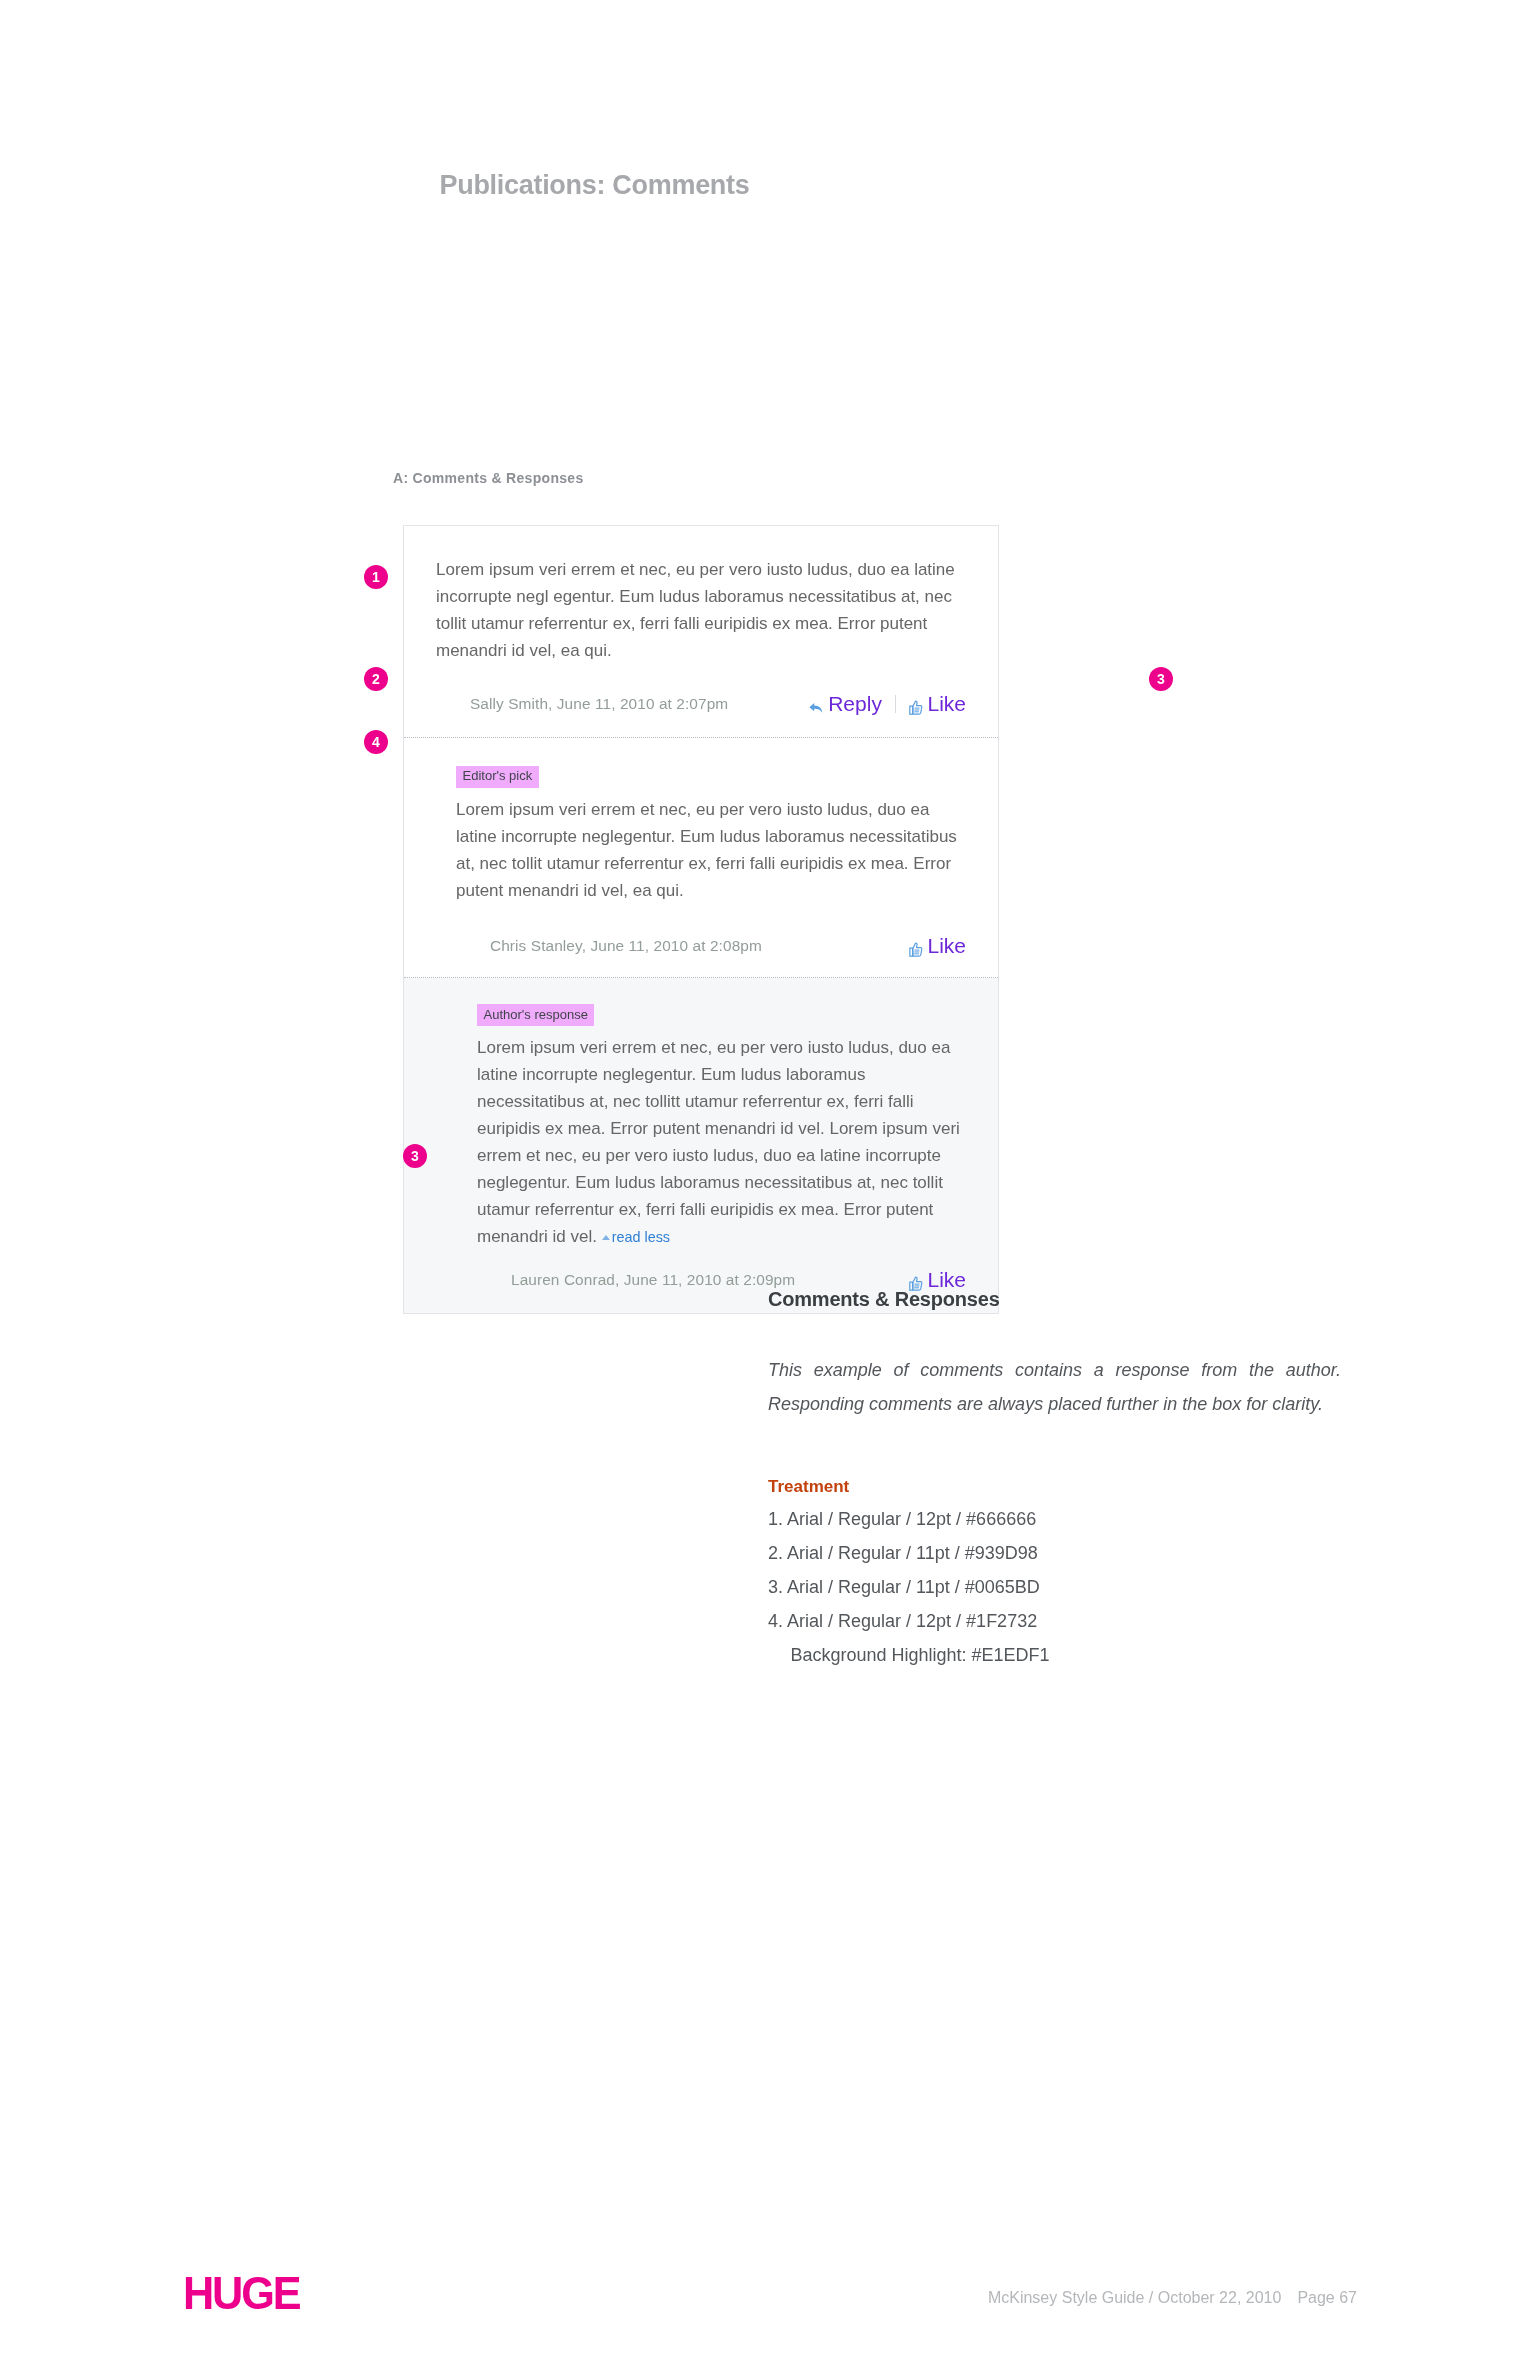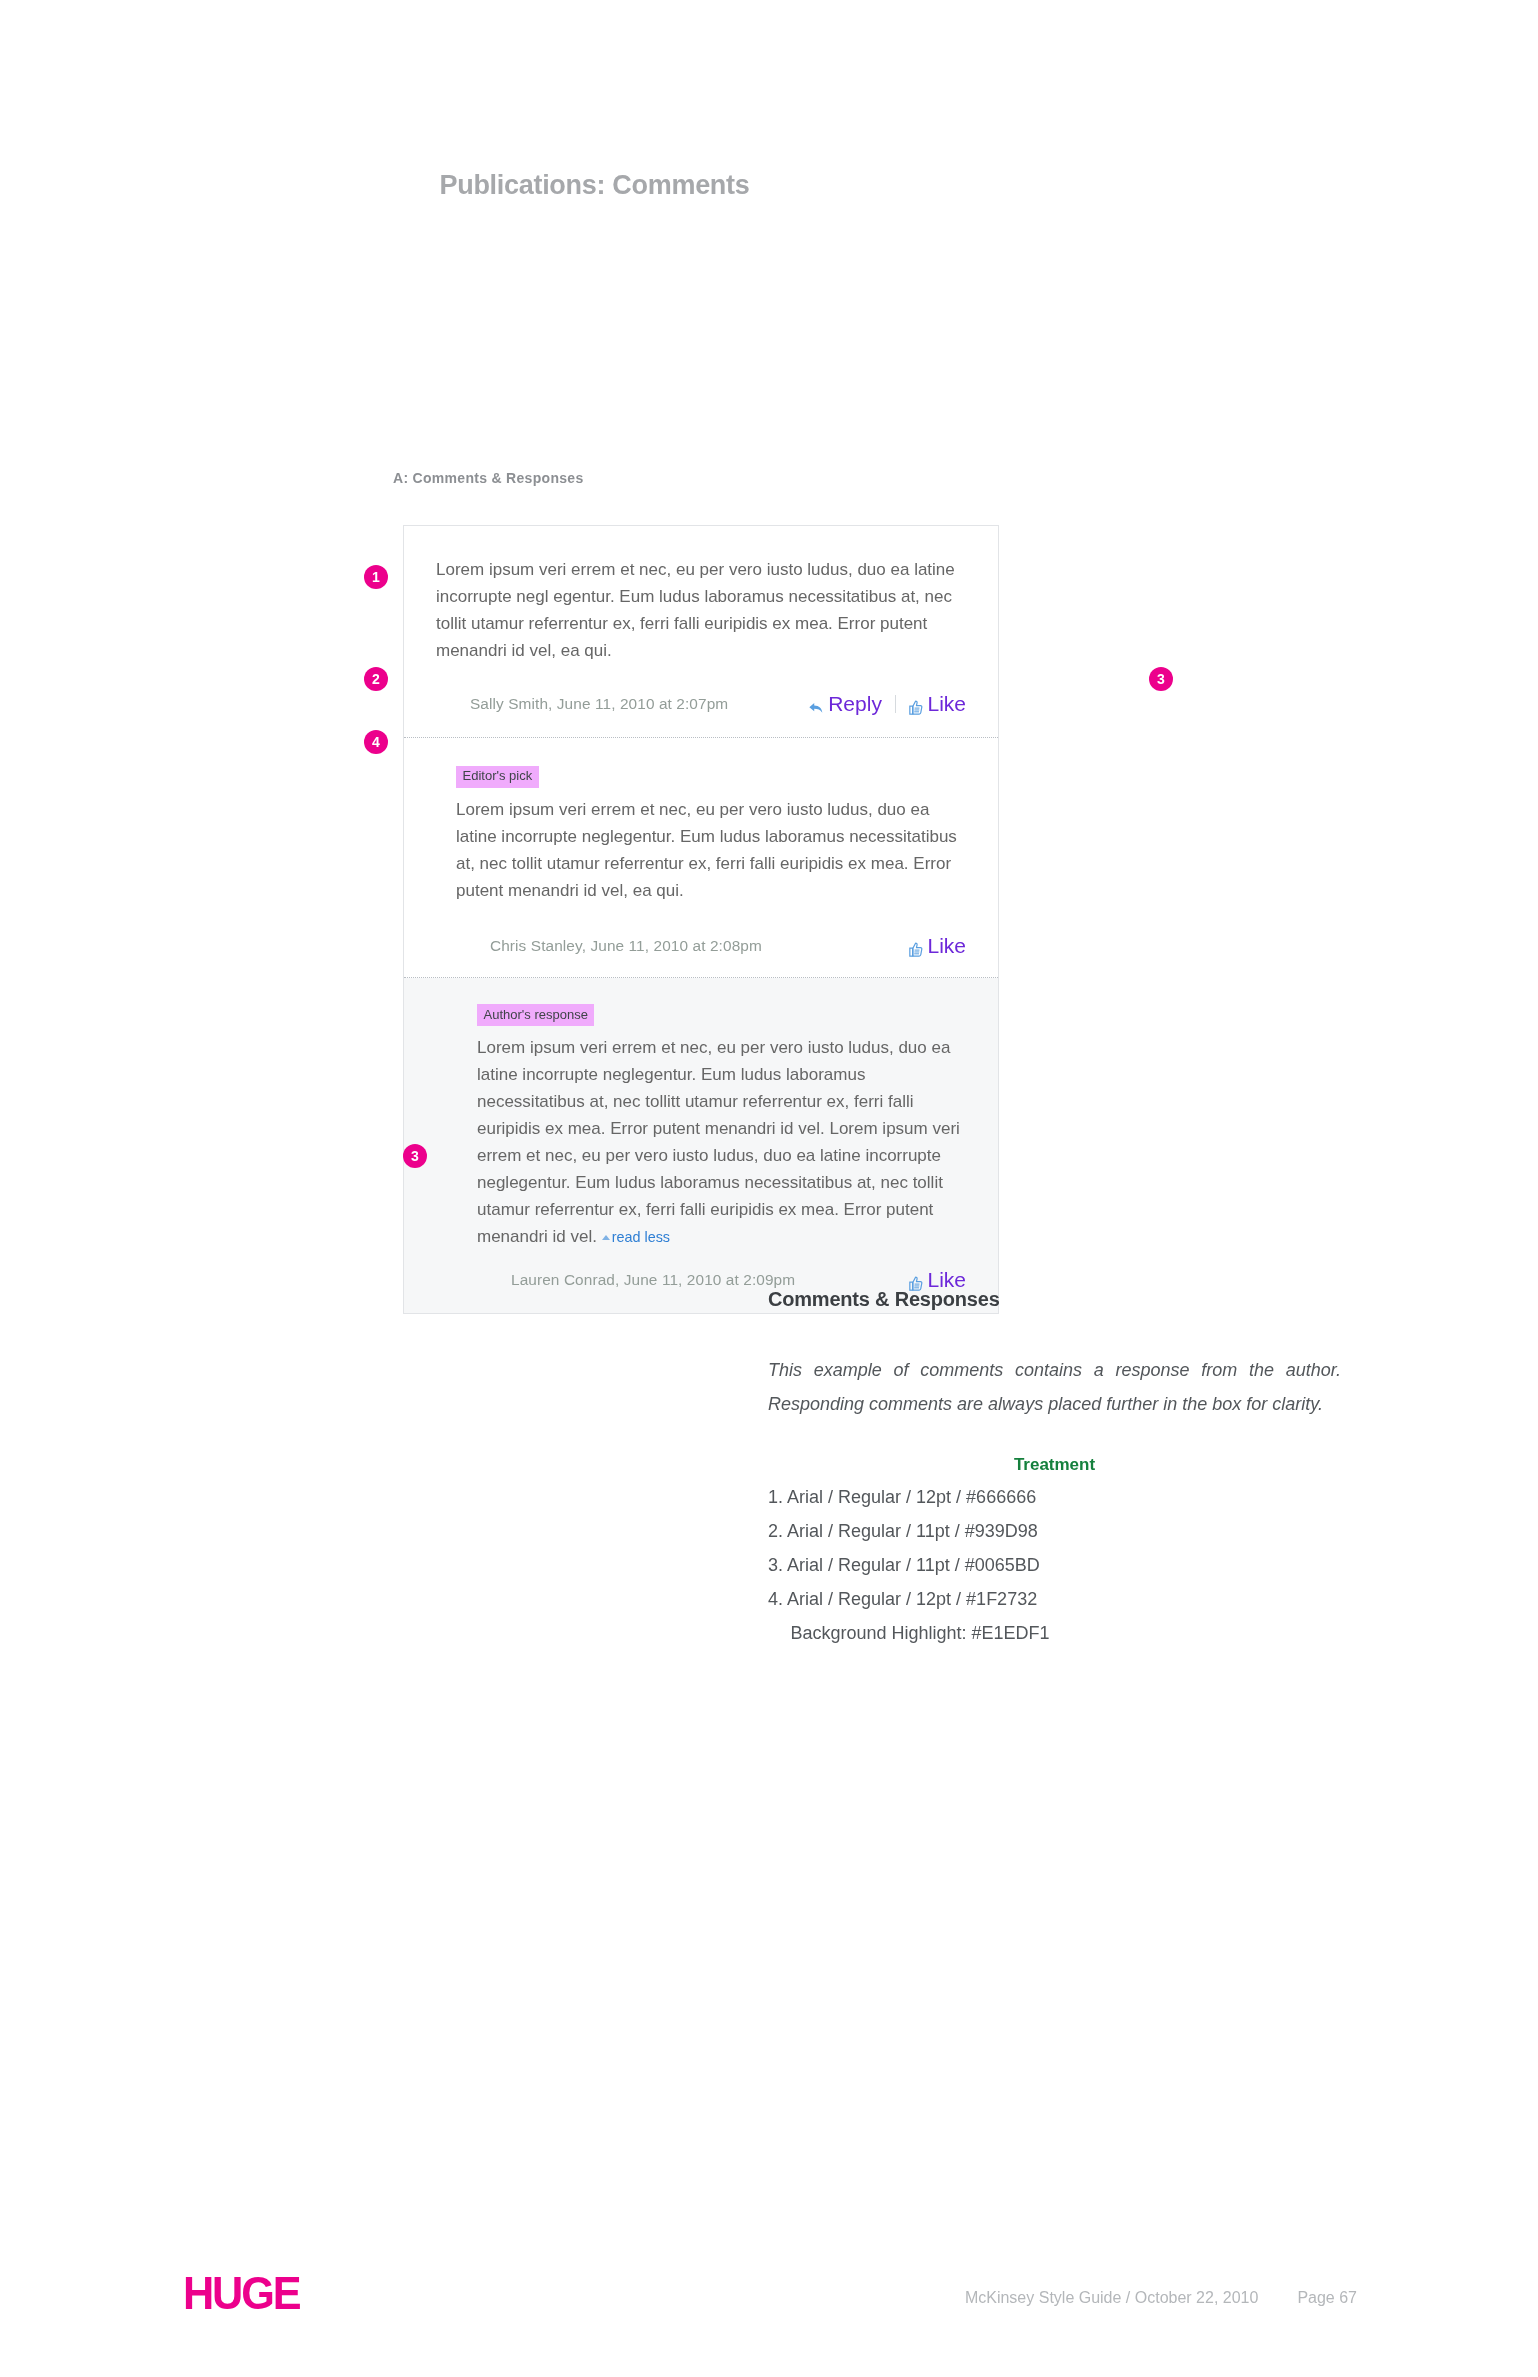--- a/index.html
+++ b/index.html
@@ -170,25 +170,24 @@
   }
   .text-col .intro {
     margin: 0;
     font-size: 18px;
     line-height: 34px;
     color: #53575b;
     text-align: justify;
     font-style: italic;
   }
   .treat-title {
-    margin: 34px 0 0 0;
+    margin: 56px 0 0 0;
     font-size: 17px;
     font-weight: bold;
-    color: #15803d;
-    text-align: center;
+    color: #c2410c;
   }
   .treat-list {
     margin: 4.7px 0 0 0;
     padding: 0;
     list-style: none;
   }
   .treat-list li {
     font-size: 18px;
     line-height: 34px;
     color: #53575b;
@@ -207,21 +206,21 @@
     font-family: "Liberation Sans", sans-serif;
     transform: scaleX(0.92);
     transform-origin: left center;
   }
   .footer-meta {
     position: absolute;
     right: 181px;
     top: 2289px;
     display: flex;
     align-items: baseline;
-    gap: 39px;
+    gap: 16px;
     font-size: 16px;
     color: #b4b7ba;
   }
 </style>
 </head>
 <body>
 
 <div class="page-title">Publications: Comments</div>
 
 <div class="section-label">A: Comments &amp; Responses</div>

